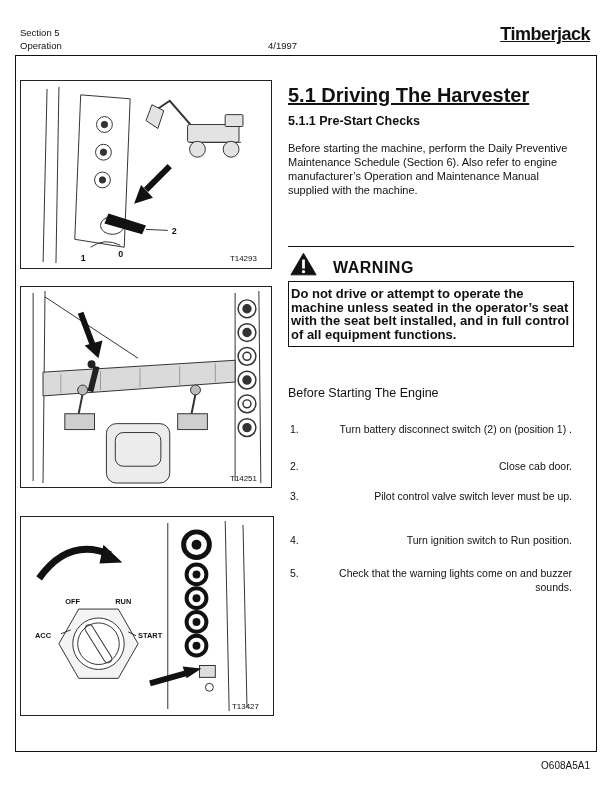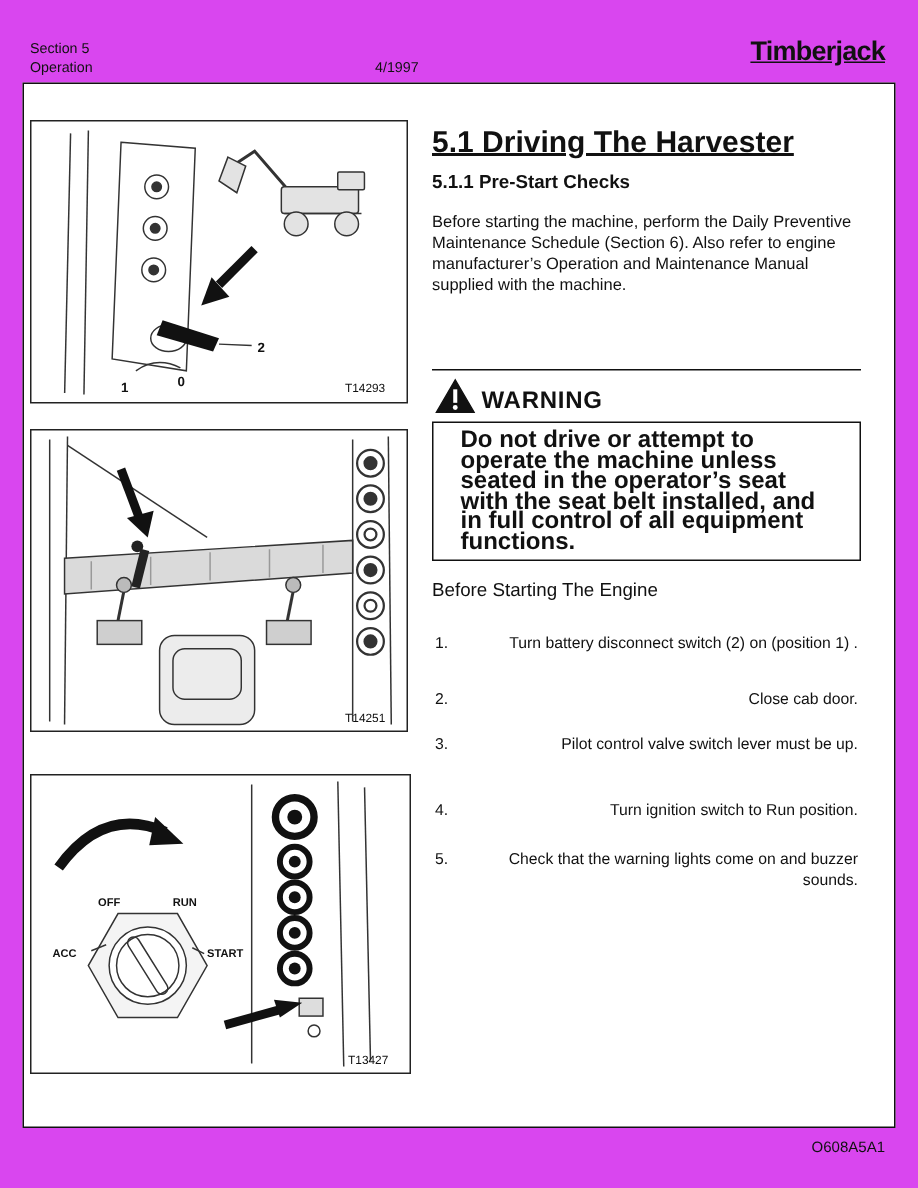--- a/index.html
+++ b/index.html
@@ -1,44 +1,44 @@
 <!DOCTYPE html>
 <html><head>
 <meta charset="utf-8">
 <style>
   * { margin:0; padding:0; box-sizing:border-box; }
   html,body { background:#9a9a9a; }
   body { font-family:"Liberation Sans", sans-serif; color:#111; }
-  .page { position:relative; width:612px; height:792px; background:#d946ef; margin:0 auto; overflow:hidden; }
+  .page { position:relative; width:612px; height:792px; background:#ffffff; margin:0 auto; overflow:hidden; }
 
   
   .hdr-section   { position:absolute; left:20px;  top:27px; font-size:9.5px; }
   .hdr-subsection{ position:absolute; left:20px;  top:40px; font-size:9.5px; }
-  .hdr-date      { position:absolute; left:250px; top:40px; font-size:9.5px; }
+  .hdr-date      { position:absolute; left:268px; top:40px; font-size:9.5px; }
   .hdr-brand     { position:absolute; right:22px; top:24px; font-size:18px; font-weight:bold; letter-spacing:-0.5px;text-decoration:underline; }
 
   
   .frame { position:absolute; left:15px; top:55px; width:582px; height:697px; border:1px solid #111; background:#fff; }
 
   .figure { position:absolute; border:1px solid #222; background:#fff; }
   .figure svg { display:block; width:100%; height:100%; }
   #fig1 { left:4px; top:24px;  width:252px; height:189px; }
   #fig2 { left:4px; top:230px; width:252px; height:202px; }
   #fig3 { left:4px; top:460px; width:254px; height:200px; }
 
   
   .right-col { position:absolute; left:272px; top:0; width:292px; height:100%; }
   .title    { position:absolute; left:0; top:28px;  font-size:20px;  font-weight:bold; text-decoration:underline; }
   .subtitle { position:absolute; left:0; top:58px;  font-size:12.5px; font-weight:bold; }
   .intro    { position:absolute; left:0; top:85px;  width:282px; font-size:11px; line-height:14px; }
 
   .warning  { position:absolute; left:0; top:190px; width:286px; border-top:1px solid #111; padding-top:5px; }
-  .warning-head { display:flex; align-items:flex-end; gap:4px; margin-left:2px; }
+  .warning-head { display:flex; align-items:flex-end; gap:16px; margin-left:2px; }
   .warning-title { font-size:16px; font-weight:bold; letter-spacing:0.5px; }
-  .warning-box { margin-top:4px; border:1.5px solid #111; padding:5px 18px; font-size:16px; font-weight:bold; line-height:13.5px; }
+  .warning-box { margin-top:4px; border:1.5px solid #111; padding:5px 2px; font-size:13px; font-weight:bold; line-height:13.5px; }
   .warning-box p + p { margin-top:0; }
 
   .section-heading { position:absolute; left:0; top:330px; font-size:12.5px; font-weight:normal; }
 
   .step { position:absolute; left:2px; width:282px; display:flex; font-size:10.5px; line-height:13.5px; }
   .step .num { width:22px; flex:0 0 22px; }
   .step .txt { flex:1;text-align:right; }
   #step-1 { top:367px; } #step-2 { top:404px; } #step-3 { top:434px; }
   #step-4 { top:478px; } #step-5 { top:511px; }
 

